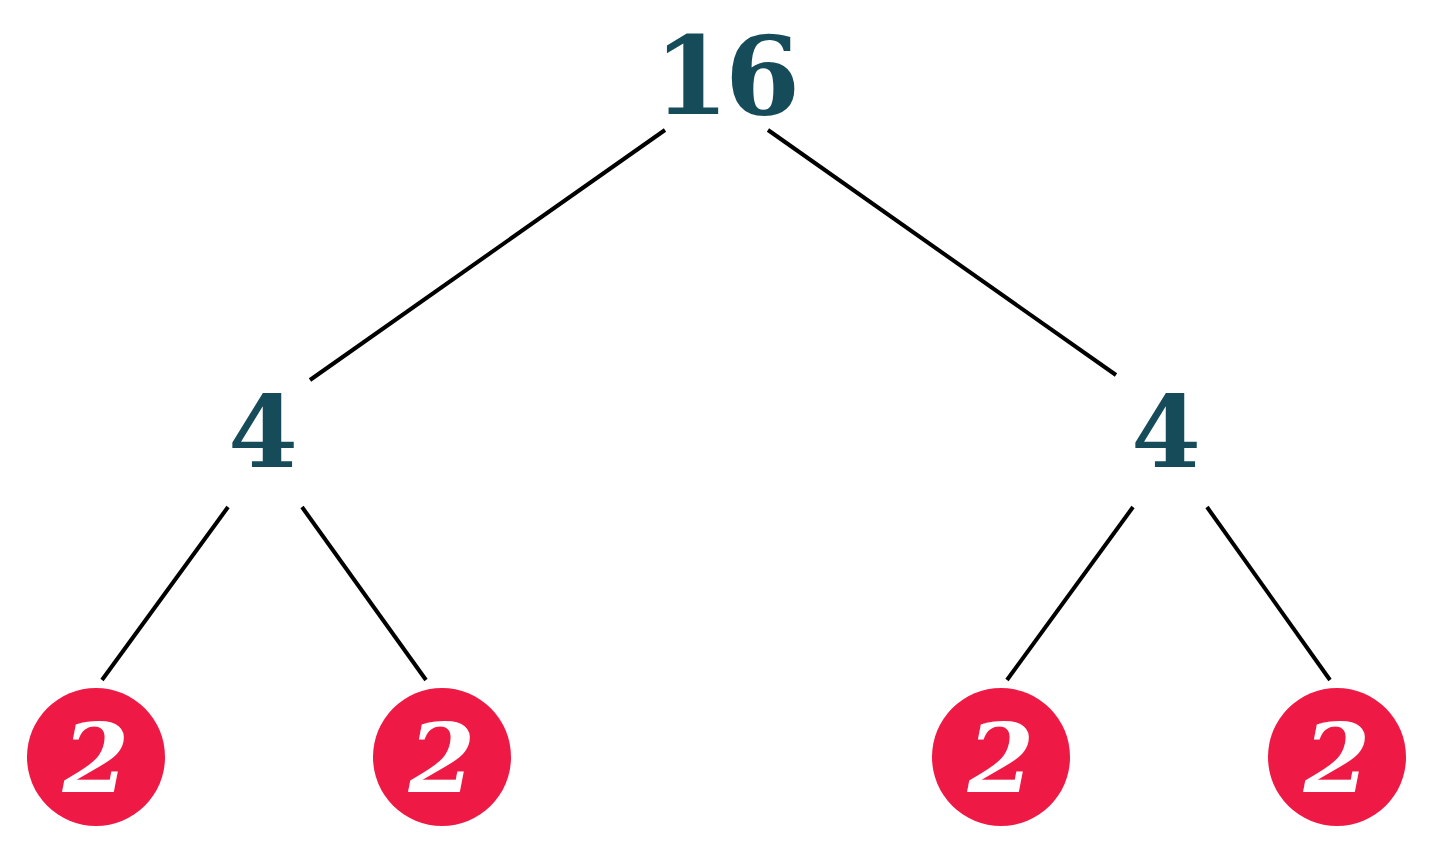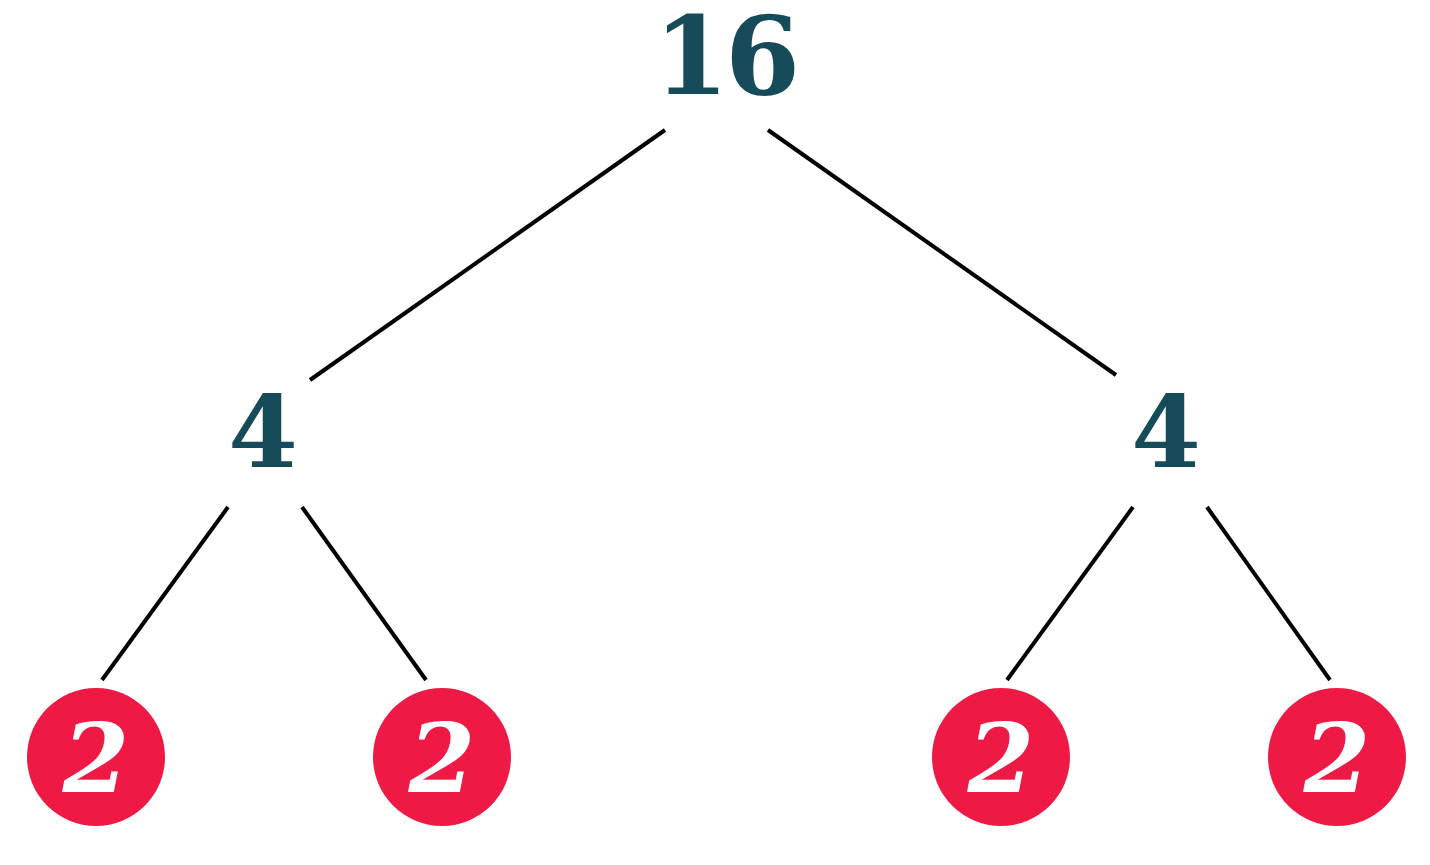--- a/index.html
+++ b/index.html
@@ -40,21 +40,21 @@
 
 <svg class="lines" width="1430" height="865">
   <line x1="665" y1="130" x2="310" y2="380"></line>
   <line x1="768" y1="130" x2="1116" y2="375"></line>
   <line x1="228" y1="507" x2="102" y2="680"></line>
   <line x1="302" y1="507" x2="426" y2="680"></line>
   <line x1="1133" y1="507" x2="1007" y2="680"></line>
   <line x1="1207" y1="507" x2="1330" y2="680"></line>
 </svg>
 
-<div class="num root" style="left:725px; top:56px;">16</div>
+<div class="num root" style="left:725px; top:76px;">16</div>
 
 <div class="num mid" style="left:263px; top:432px;">4</div>
 <div class="num mid" style="left:1166px; top:432px;">4</div>
 
 <div class="leaf" style="left:96px; top:757px;">
   <span>2</span>
 </div>
 <div class="leaf" style="left:442px; top:757px;">
   <span>2</span>
 </div>

